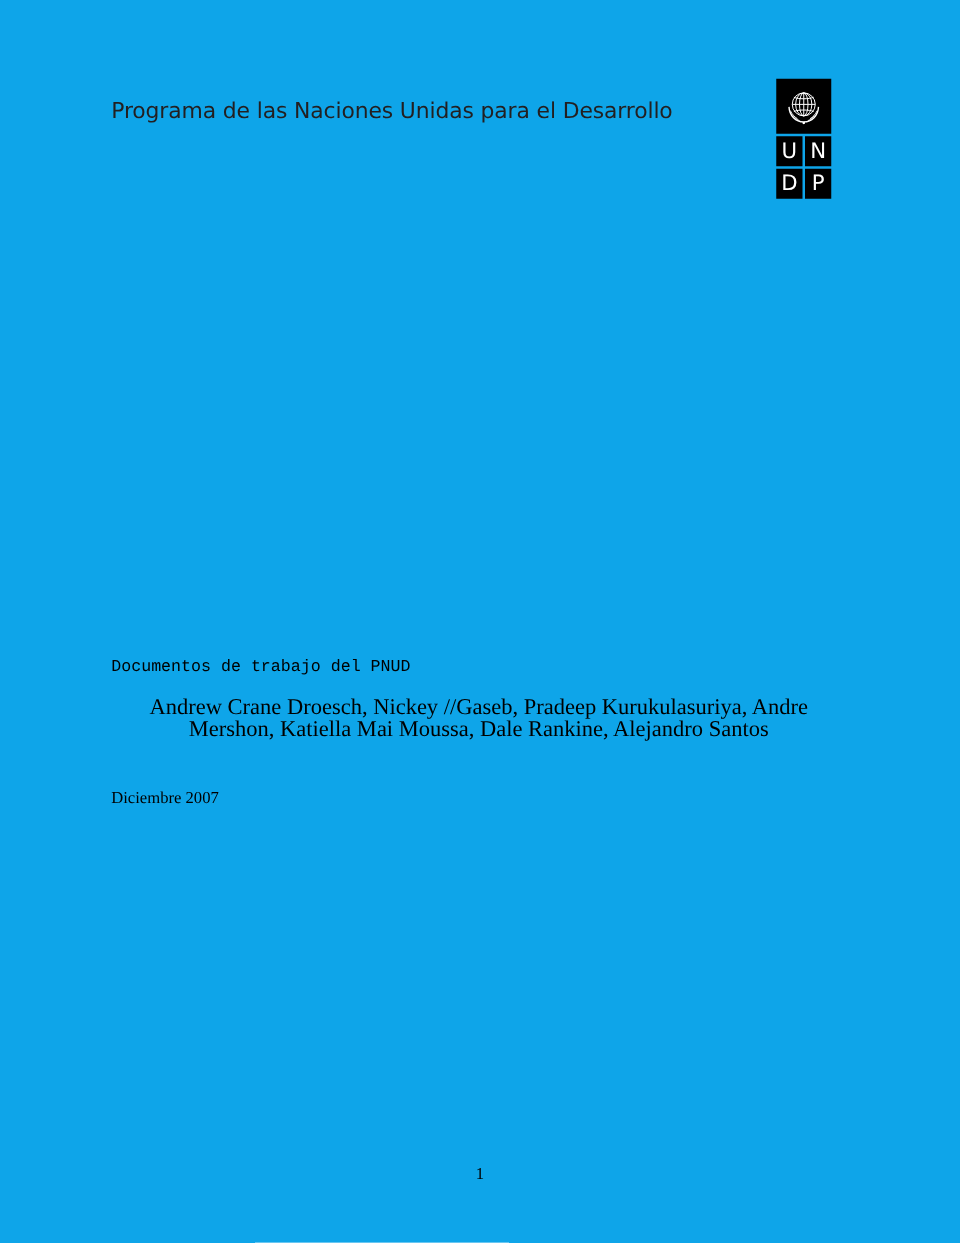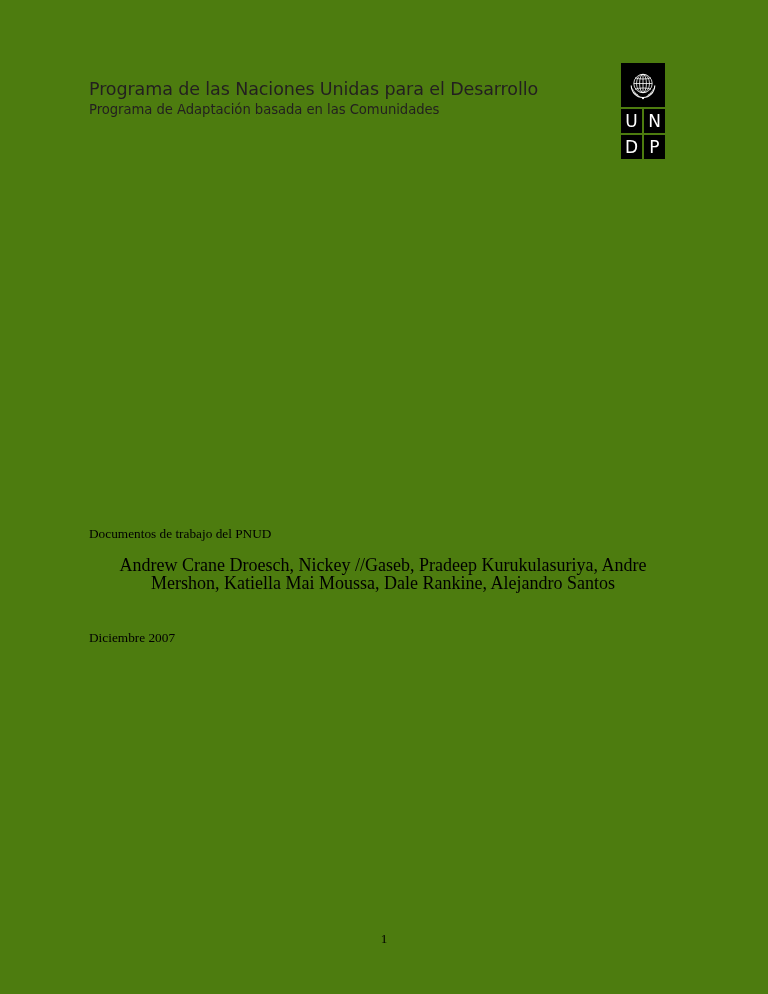--- a/index.html
+++ b/index.html
@@ -13,21 +13,21 @@
     position: relative;
     overflow: hidden;
     font-family: "Liberation Serif", "DejaVu Serif", serif;
     color: #000000;
     -webkit-font-smoothing: antialiased;
   }
 
   .page {
     position: absolute;
     inset: 0;
-    background: #4d7c0f;
+    background: #0ea5e9;
   }
 
   
   .header {
     position: absolute;
     left: 89px;
     top: 78px;
     width: 520px;
   }
   .org-name {
@@ -104,20 +104,21 @@
   }
 
   
   .series {
     position: absolute;
     left: 89px;
     top: 525px;
     font-size: 13.3px;
     line-height: 17px;
     color: #000000;
+    font-family: Liberation Mono, monospace;
   }
   .authors {
     position: absolute;
     left: 89px;
     top: 556px;
     width: 588px;
     font-size: 18px;
     line-height: 18px;
     color: #000000;
     text-align: center;
@@ -143,21 +144,20 @@
     color: #000000;
   }
 </style>
 </head>
 <body>
 
 <div class="page">
 
   <div class="header">
     <div class="org-name">Programa de las Naciones Unidas para el Desarrollo</div>
-    <div class="programme-name">Programa de Adaptación basada en las Comunidades</div>
   </div>
 
   <div class="logo">
     <div class="logo-emblem">
       <svg width="38" height="38" viewBox="0 0 38 38" aria-hidden="true">
         <g fill="none" stroke="#ffffff" stroke-width="0.8">
           <circle cx="19" cy="17.5" r="9.2"></circle>
           <ellipse cx="19" cy="17.5" rx="3.4" ry="9.2"></ellipse>
           <ellipse cx="19" cy="17.5" rx="6.5" ry="9.2"></ellipse>
           <line x1="9.8" y1="17.5" x2="28.2" y2="17.5"></line>

